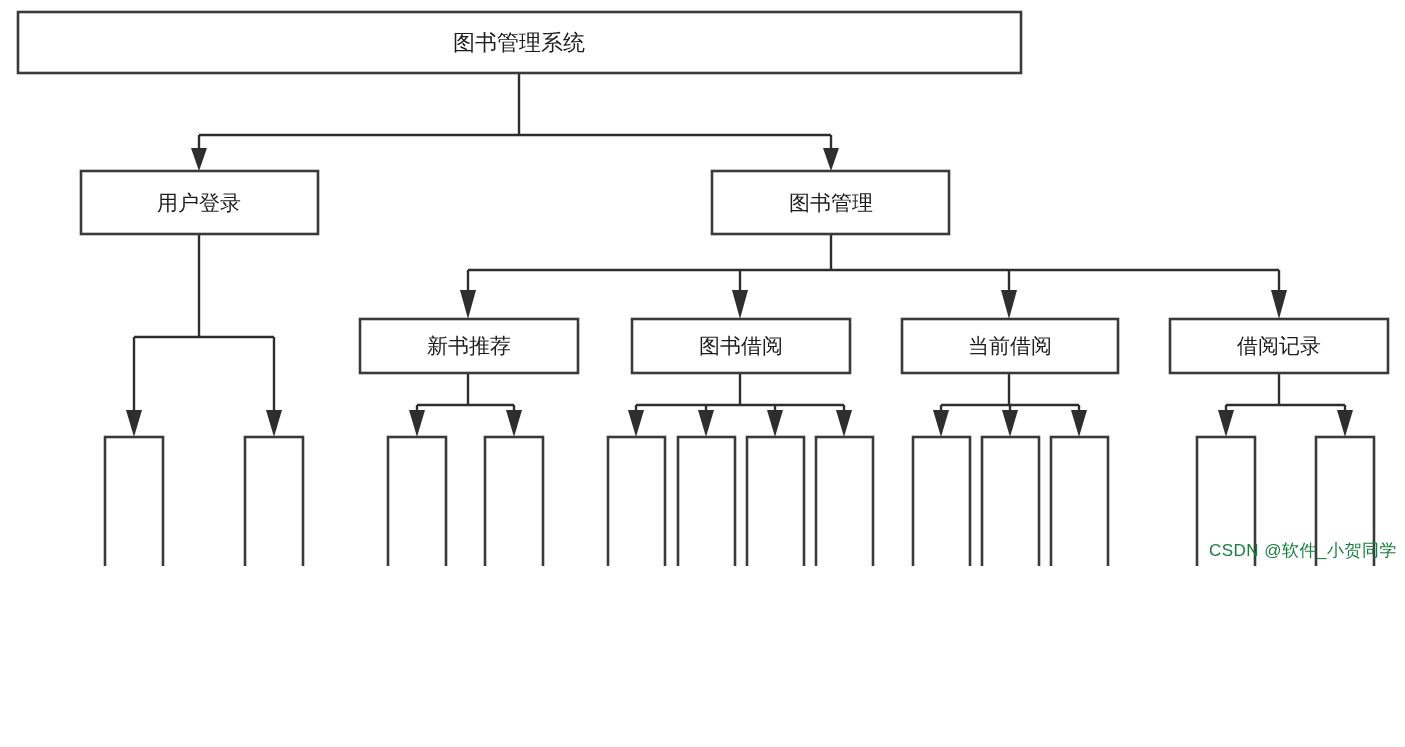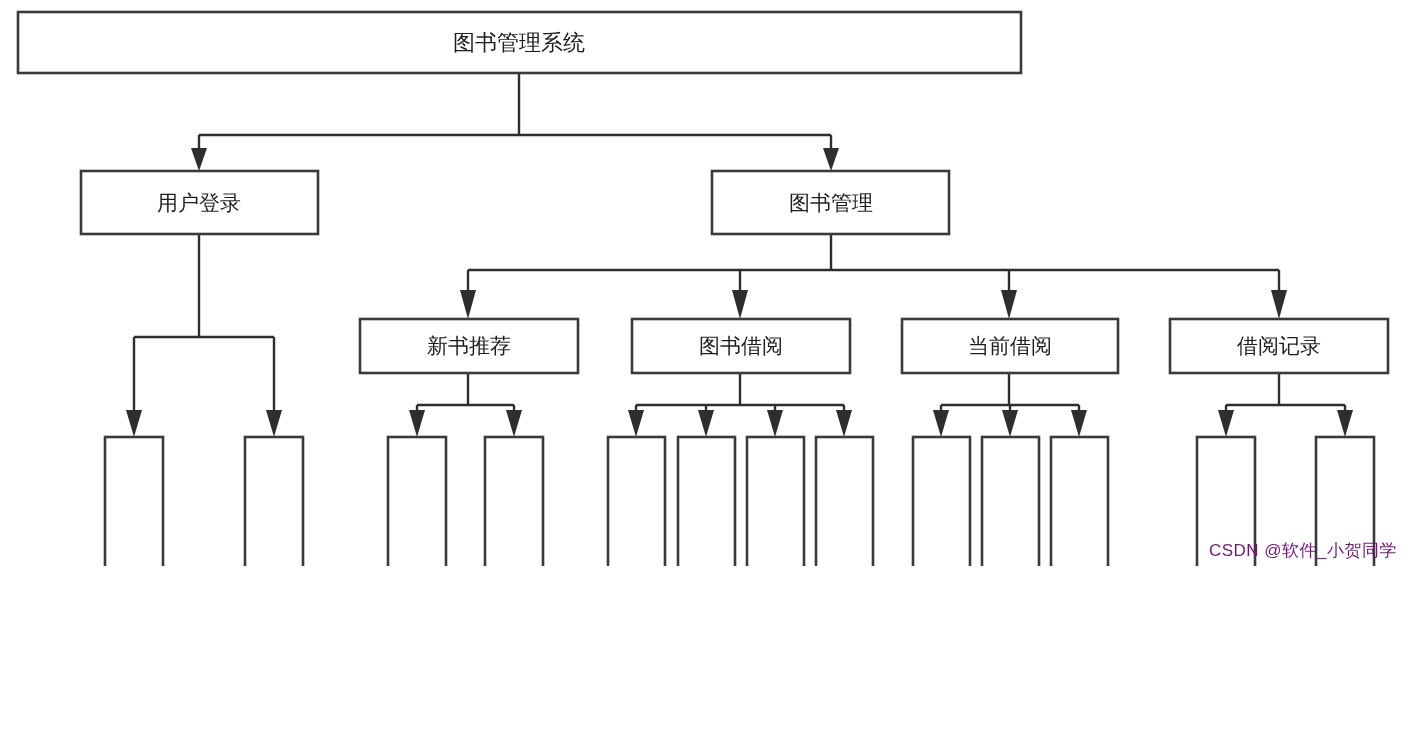--- a/index.html
+++ b/index.html
@@ -65,21 +65,21 @@
   }
   .arrow-head {
     fill: #2e2e2e;
     stroke: none;
   }
   .watermark {
     position: absolute;
     right: 8px;
     bottom: 4px;
     font-size: 17px;
-    color: #701a75;
+    color: #15803d;
     font-family: "Liberation Sans", "DejaVu Sans", sans-serif;
     letter-spacing: 0.5px;
     white-space: nowrap;
   }
 </style>
 </head>
 <body>
 
 <div id="diagram-root">
 

